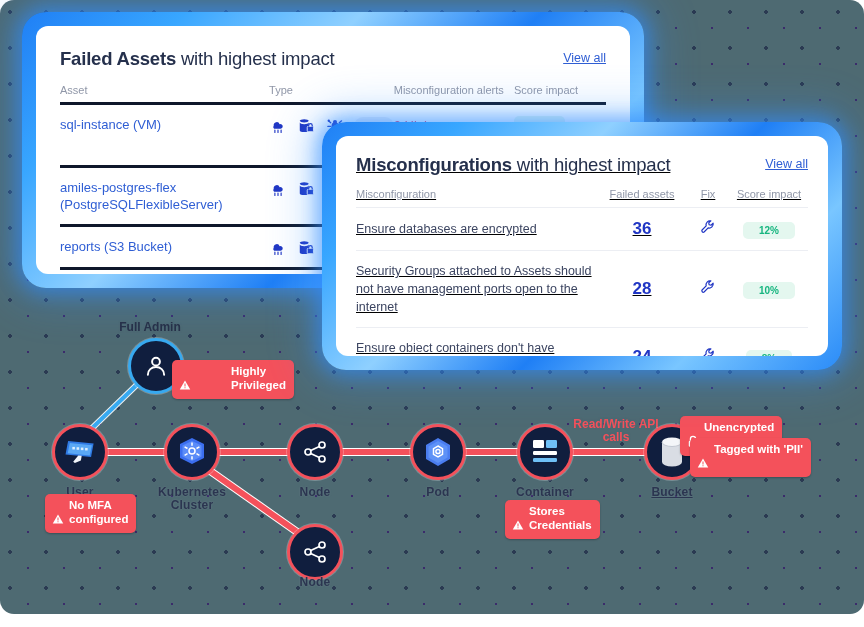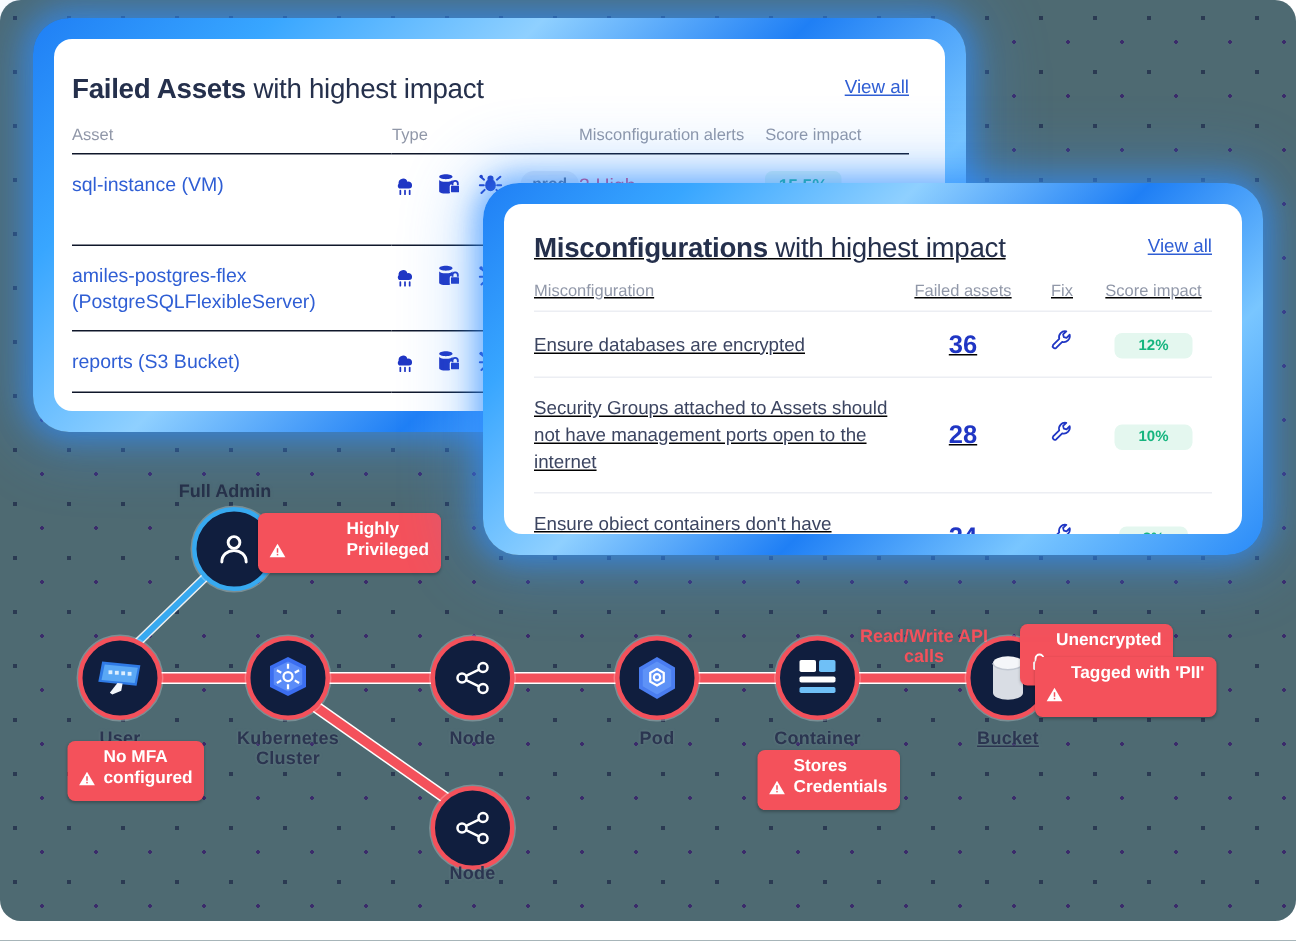--- a/index.html
+++ b/index.html
@@ -97,21 +97,21 @@
   }
   .card {
     background: #ffffff;
     border-radius: 12px;
     height: 100%;
     overflow: hidden;
     position: relative;
   }
 
   #card-assets { left: 22px; top: 12px; width: 622px; height: 276px; }
-  #card-assets .card { padding: 22px 24px 0 12px; }
+  #card-assets .card { padding: 22px 24px 0 24px; }
 
   #card-misconf { left: 322px; top: 122px; width: 520px; height: 248px; z-index: 9; }
   #card-misconf .card { padding: 18px 20px 0 20px; text-decoration: underline; }
 
   .card-title {
     font-size: 18.5px;
     color: #25304c;
     font-weight: normal;
     letter-spacing: -.2px;
   }
@@ -132,21 +132,21 @@
     font-weight: normal;
   }
 
   table { width: 100%; border-collapse: collapse; }
 
   
   #assets-table .hrow td { padding: 14px 0 6px 0; vertical-align: bottom; }
   #assets-table td { vertical-align: top; }
   #assets-table tbody tr.drow td {
     padding: 11px 0 11px 0;
-    border-top: 1px solid #0f172a;
+    border-top: 3px solid #0f172a;
   }
   #assets-table tbody tr.drow:first-child td { border-top: none; }
   .asset-name { font-size: 13px; color: #2f5ed4; line-height: 17px; }
   .type-cell { white-space: nowrap; }
   .type-cell svg { vertical-align: middle; margin-right: 6px; }
   .pill {
     display: inline-block;
     background: #eef0f6;
     color: #56607a;
     font-size: 10.5px;
@@ -224,21 +224,21 @@
 API calls</div>
 
   <div class="node blue-ring" style="left:128px; top:338px;">
     <span>
       <svg width="26" height="26" viewBox="0 0 24 24">
           <circle cx="12" cy="8" r="3.6" fill="none" stroke="#fff" stroke-width="1.8"></circle>
           <path d="M4.5 20c0-4.3 3.4-7 7.5-7s7.5 2.7 7.5 7" fill="none" stroke="#fff" stroke-width="1.8" stroke-linecap="round"></path>
         </svg>
     </span>
   </div>
-  <div class="badge" style="left:172px; top:342px;gap:40px;">
+  <div class="badge" style="left:172px; top:360px;gap:40px;">
     <span class="bico">
       <svg width="12" height="12" viewBox="0 0 24 24">
           <path d="M12 3 L22.5 21 H1.5 Z" fill="#fff"></path>
           <rect x="11" y="9" width="2" height="6" fill="#f4515b"></rect>
           <rect x="11" y="16.5" width="2" height="2" fill="#f4515b"></rect>
         </svg>
     </span>
     <span>Highly
 Privileged</span>
   </div>

